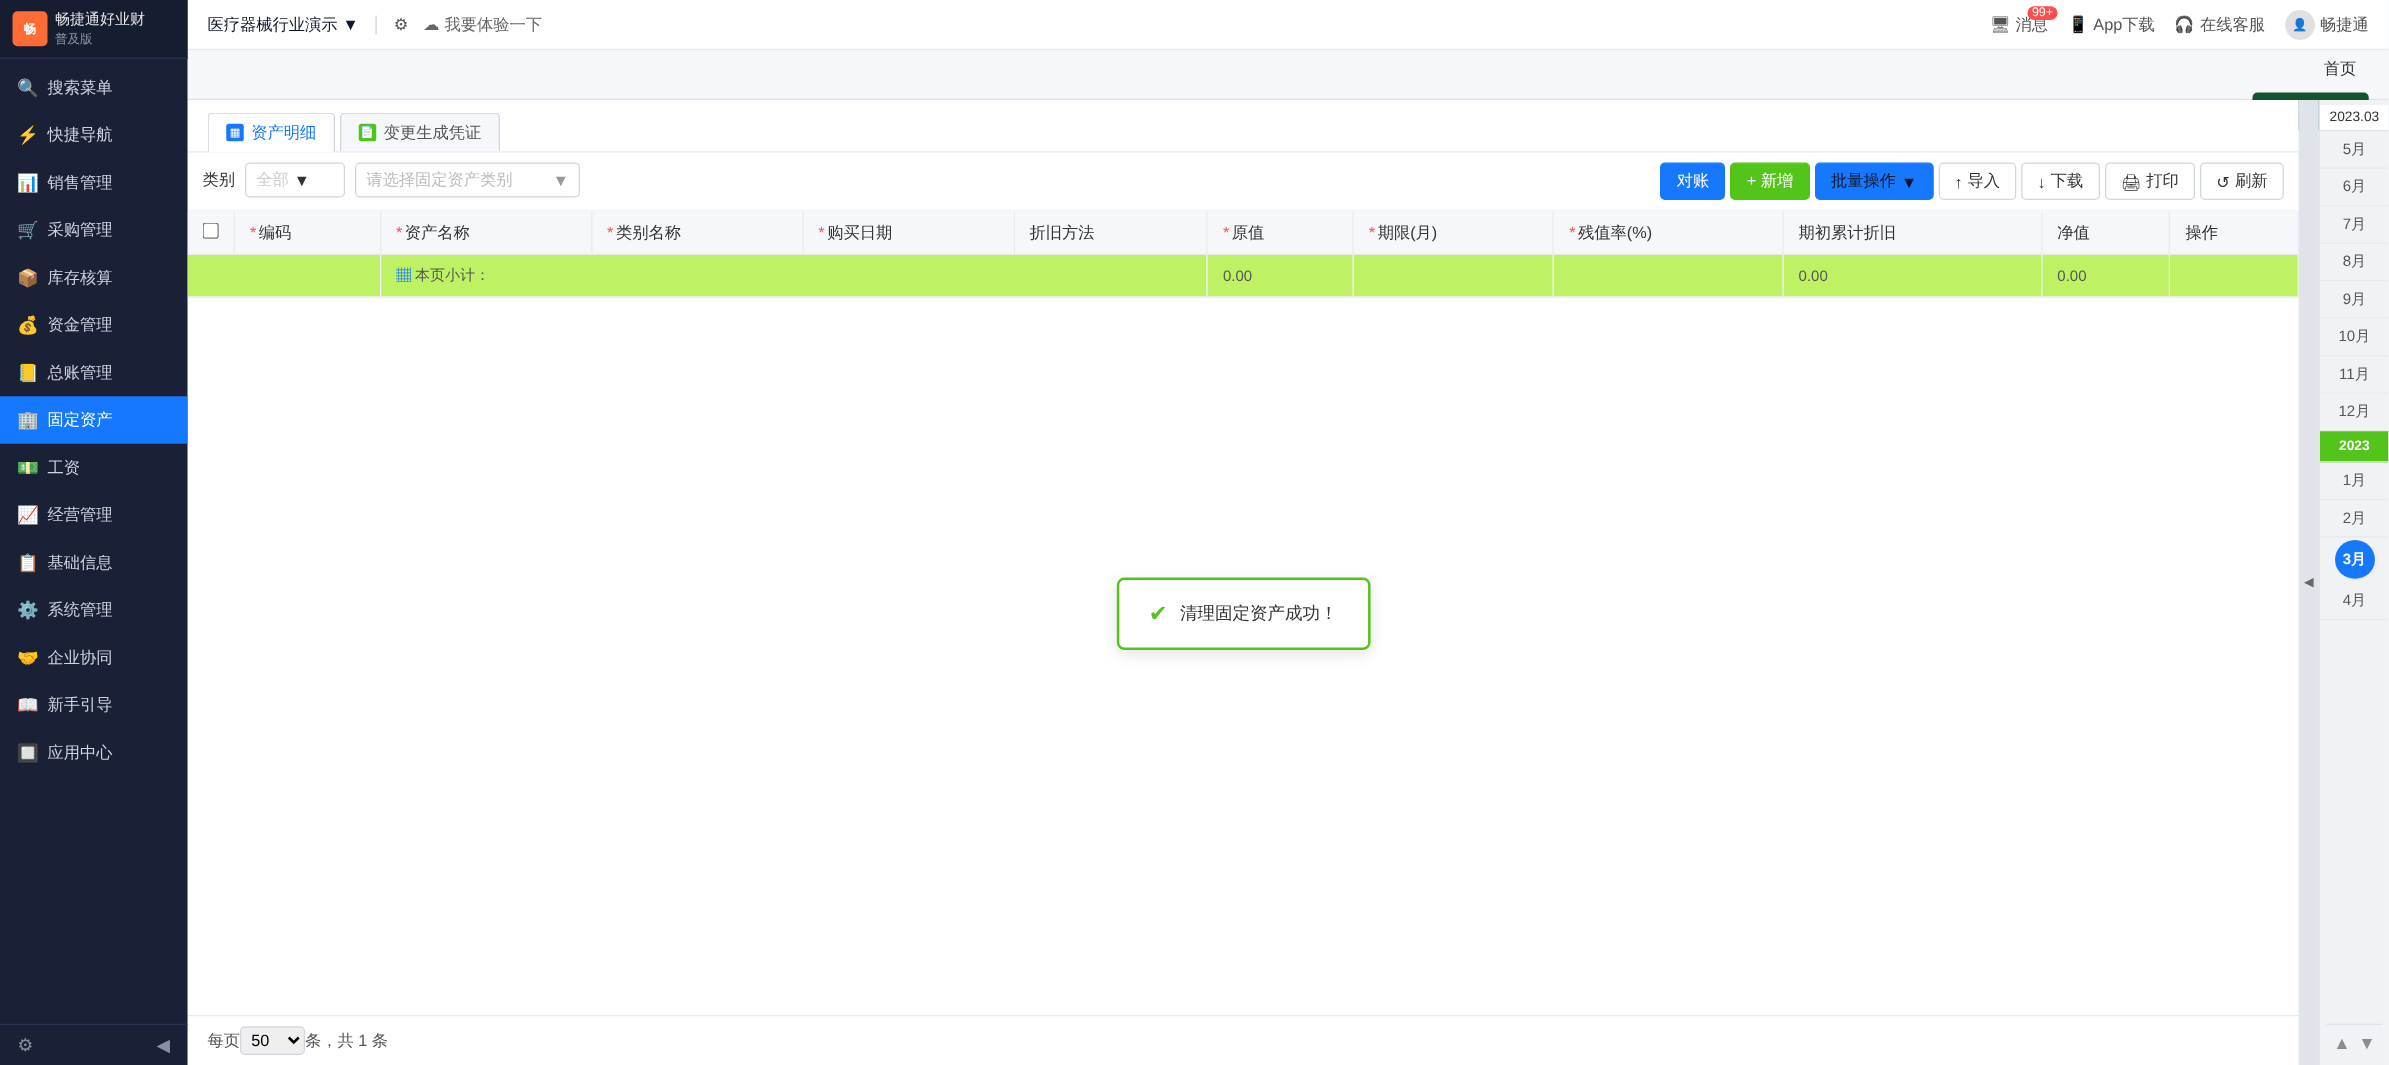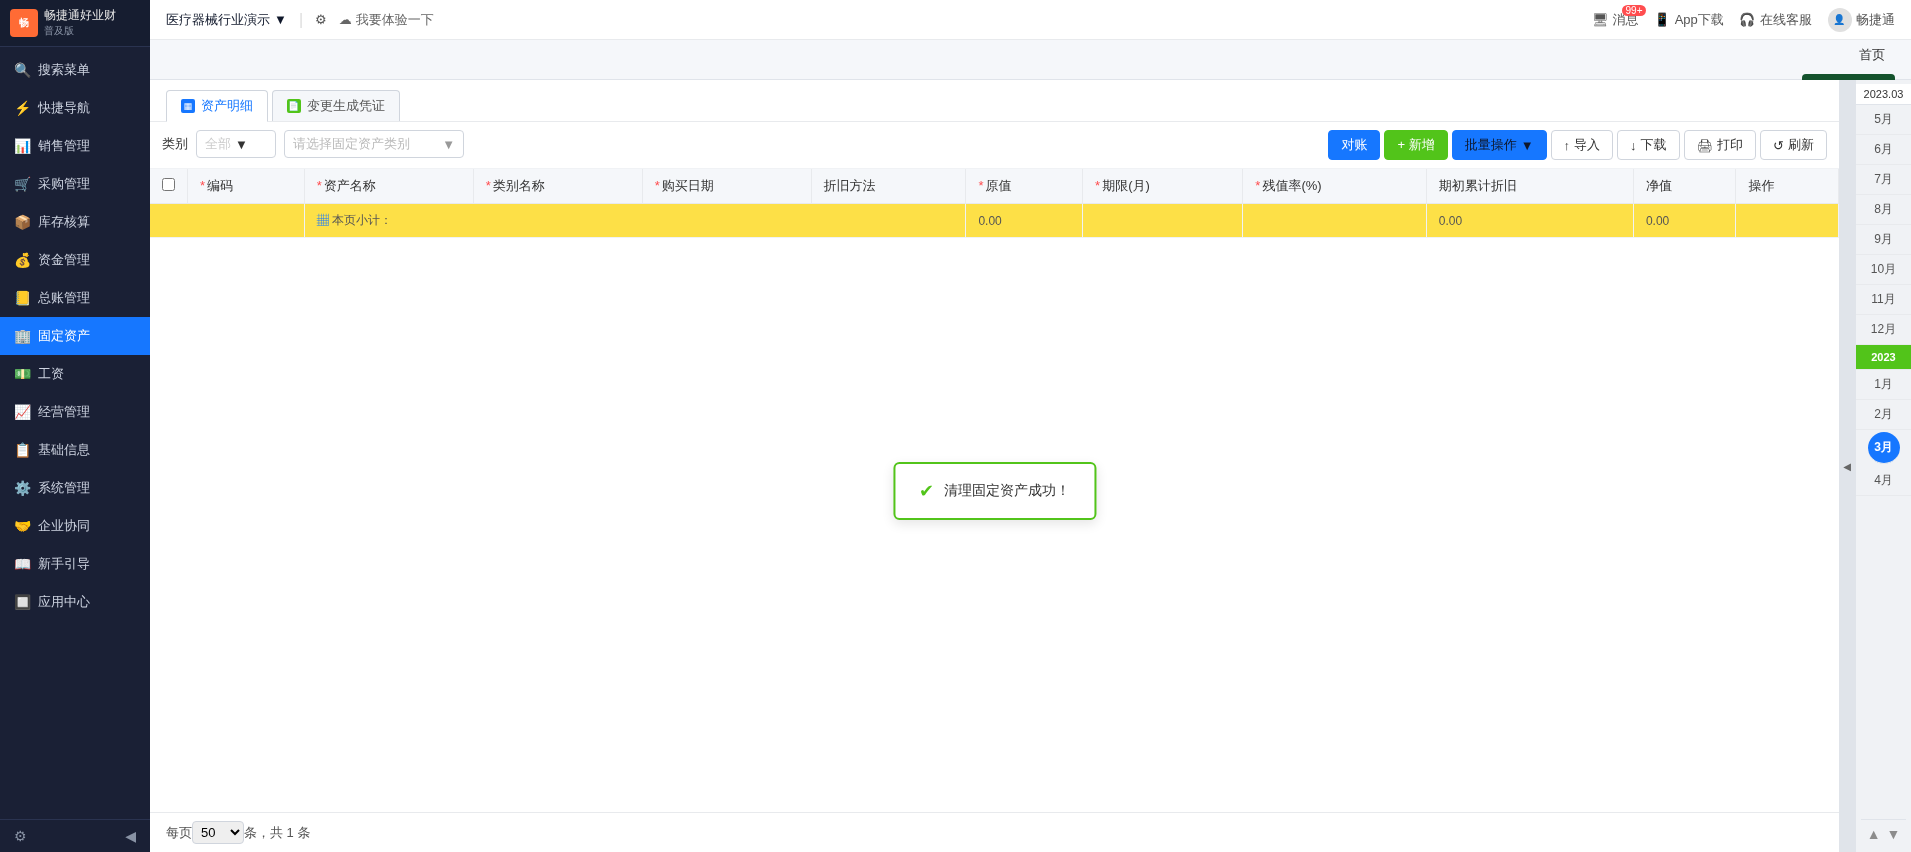--- a/index.html
+++ b/index.html
@@ -287,21 +287,21 @@
       text-align: left;
     }
     thead th .required { color: #ff4d4f; margin-right: 2px; }
     tbody td {
       padding: 8px 12px;
       border-bottom: 1px solid #f0f2f5;
       border-right: 1px solid #f0f2f5;
       color: #333;
       white-space: nowrap;
     }
-    .subtotal-row td { background: #fde047; color: #555; font-size: 12px; }
+    .subtotal-row td { background: #bef264; color: #555; font-size: 12px; }
     .checkbox-cell { width: 32px; text-align: center; }
     .row-actions { display: flex; gap: 6px; align-items: center; }
     .row-action-btn { cursor: pointer; color: #8c8c8c; font-size: 14px; }
 
     
     .toast-overlay {
       position: absolute;
       top: 50%;
       left: 50%;
       transform: translate(-50%, -50%);

